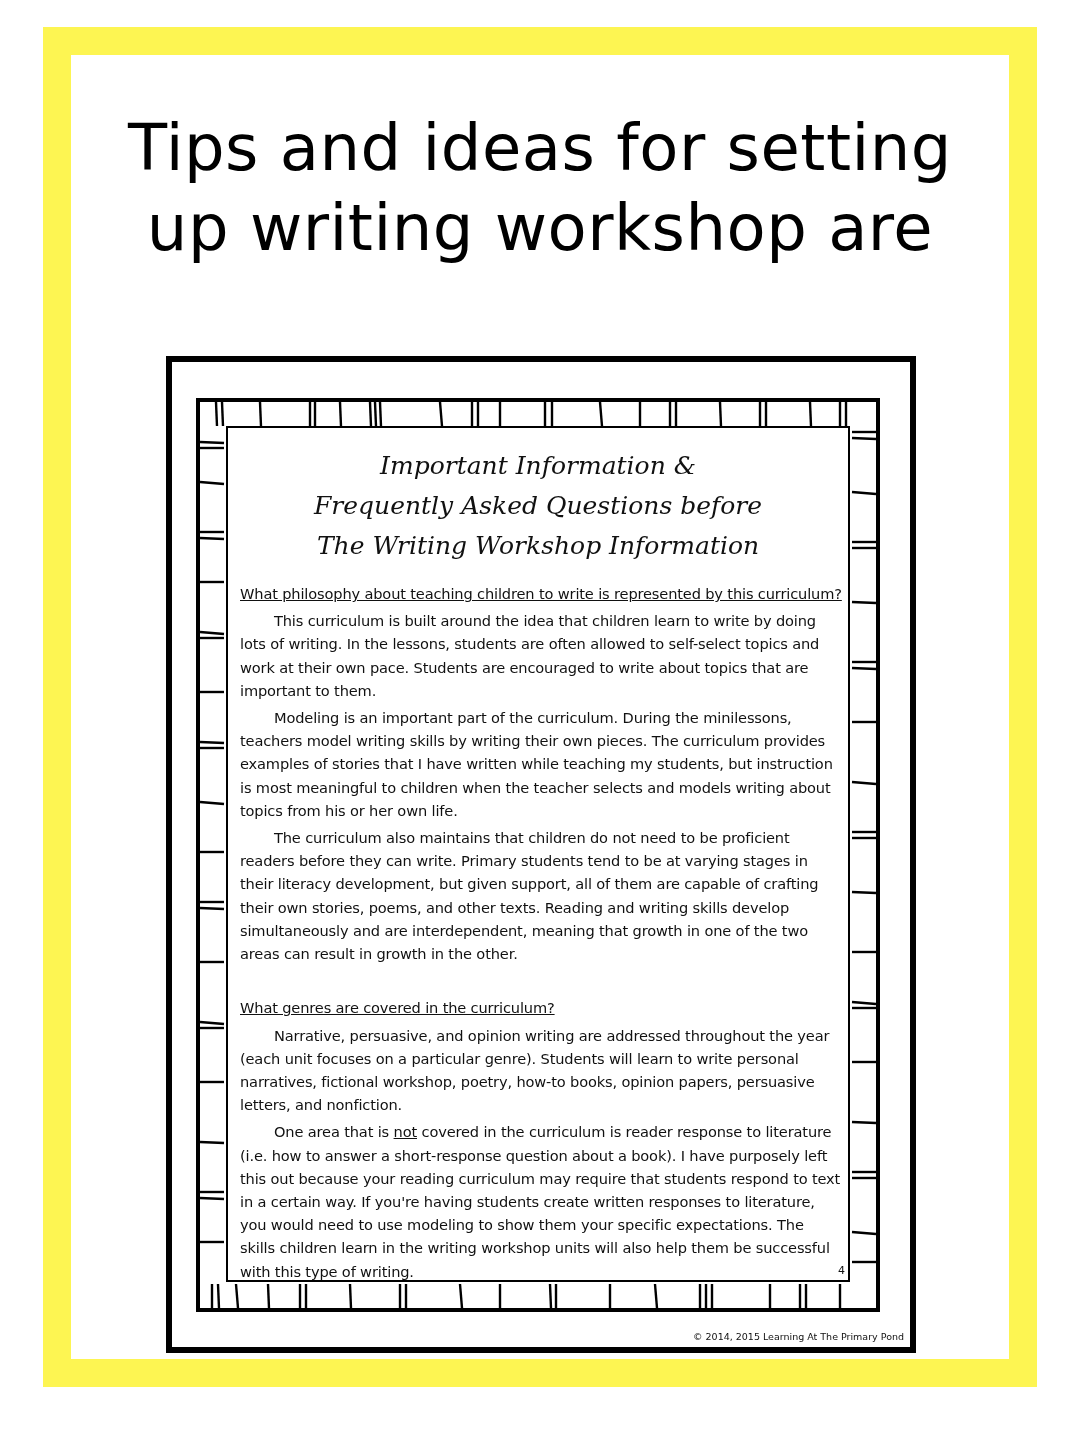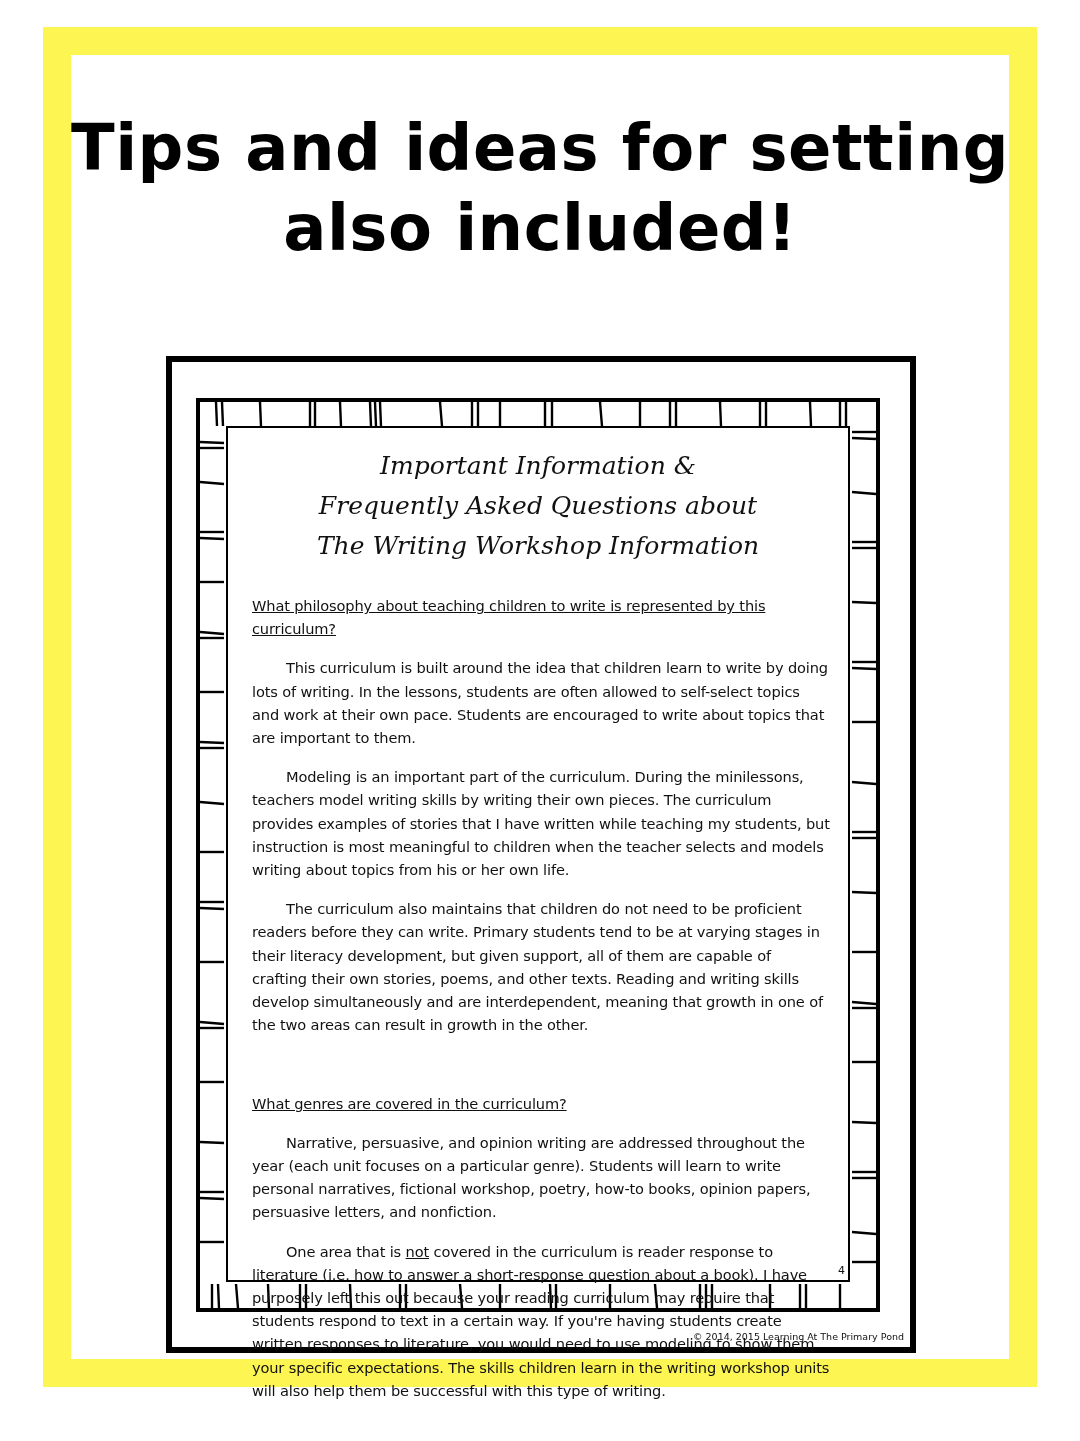--- a/index.html
+++ b/index.html
@@ -1,39 +1,39 @@
 <!DOCTYPE html>
 <html><head>
 <meta charset="utf-8">
 <style>
   html, body { margin:0; padding:0; background:#ffffff; }
   body { width:1080px; height:1441px; position:relative; overflow:hidden; font-family:"DejaVu Sans", sans-serif; }
   .yellow-frame { position:absolute; left:43px; top:27px; width:938px; height:1304px; border:28px solid #fdf552; background:#fff; }
-  .headline { position:absolute; left:70px; top:108px; width:940px; text-align:center; font-family:"DejaVu Sans", sans-serif; font-weight:bold; font-size:64px; line-height:80px; color:#000; letter-spacing:0.5px; }
+  .headline { position:absolute; left:70px; top:108px; width:940px; text-align:center; font-family:"DejaVu Sans", sans-serif; font-weight:normal; font-size:64px; line-height:80px; color:#000; letter-spacing:0.5px; }
   .page-frame { position:absolute; left:166px; top:356px; width:738px; height:985px; border:6px solid #000; background:#fff; }
   .stripe-border { position:absolute; left:196px; top:398px; width:684px; height:914px; box-sizing:border-box; border:4px solid #000; background:#fff; }
   .stripe-svg { position:absolute; left:0; top:0; }
   .inner-page { position:absolute; left:226px; top:426px; width:624px; height:856px; box-sizing:border-box; border:2px solid #000; background:#fff; }
   .doc-title { position:absolute; left:226px; top:446px; width:624px; text-align:center; font-family:"DejaVu Serif", serif; font-style:italic; font-size:25px; line-height:40px; color:#111; }
   .body-text { position:absolute; left:236px; top:578px; width:610px; font-family:"DejaVu Sans", sans-serif; font-size:14.6px; line-height:23.2px; color:#111; letter-spacing:-0.15px; }
-  .body-text p { margin:16px; }
+  .body-text p { margin:4px; }
   .q { text-decoration:underline; }
   .indent { text-indent:34px; }
   .gap { height:23.2px; }
   .page-num { position:absolute; left:838px; top:1264px; font-family:"DejaVu Sans", sans-serif; font-size:11px; color:#111; }
   .copyright { position:absolute; left:600px; top:1331px; width:304px; text-align:right; font-family:"DejaVu Sans", sans-serif; font-size:9.5px; color:#111; }
 </style>
 </head>
 <body>
 
 <div class="yellow-frame"></div>
 
 <div class="headline">
   <div>Tips and ideas for setting</div>
-  <div>also included!</div>
+  <div>up writing workshop are</div>
 </div>
 
 <div class="page-frame"></div>
 
 <div class="stripe-border">
   <svg class="stripe-svg" width="676" height="906">
     <g stroke="#000" stroke-width="2.4">
 
       <line x1="16" y1="0" x2="17" y2="24"></line>
         <line x1="22" y1="0" x2="23" y2="24"></line>
@@ -131,21 +131,21 @@
       <line x1="652" y1="830" x2="676" y2="832"></line>
         <line x1="652" y1="860" x2="676" y2="860"></line>
     </g>
   </svg>
 </div>
 
 <div class="inner-page"></div>
 
 <div class="doc-title">
   <div>Important Information &amp;</div>
-  <div>Frequently Asked Questions about</div>
+  <div>Frequently Asked Questions before</div>
   <div>The Writing Workshop Information</div>
 </div>
 
 <div class="body-text">
   <p class="q">What philosophy about teaching children to write is represented by this curriculum?</p>
   <p class="indent">This curriculum is built around the idea that children learn to write by doing lots of writing.  In the lessons, students are often allowed to self-select topics and work at their own pace.  Students are encouraged to write about topics that are important to them.</p>
   <p class="indent">Modeling is an important part of the curriculum.  During the minilessons, teachers model writing skills by writing their own pieces.  The curriculum provides examples of stories that I have written while teaching my students, but instruction is most meaningful to children when the teacher selects and models writing about topics from his or her own life.</p>
   <p class="indent">The curriculum also maintains that children do not need to be proficient readers before they can write.  Primary students tend to be at varying stages in their literacy development, but given support, all of them are capable of crafting their own stories, poems, and other texts.  Reading and writing skills develop simultaneously and are interdependent, meaning that growth in one of the two areas can result in growth in the other.</p>
   <div class="gap"></div>
   <p class="q">What genres are covered in the curriculum?</p>

